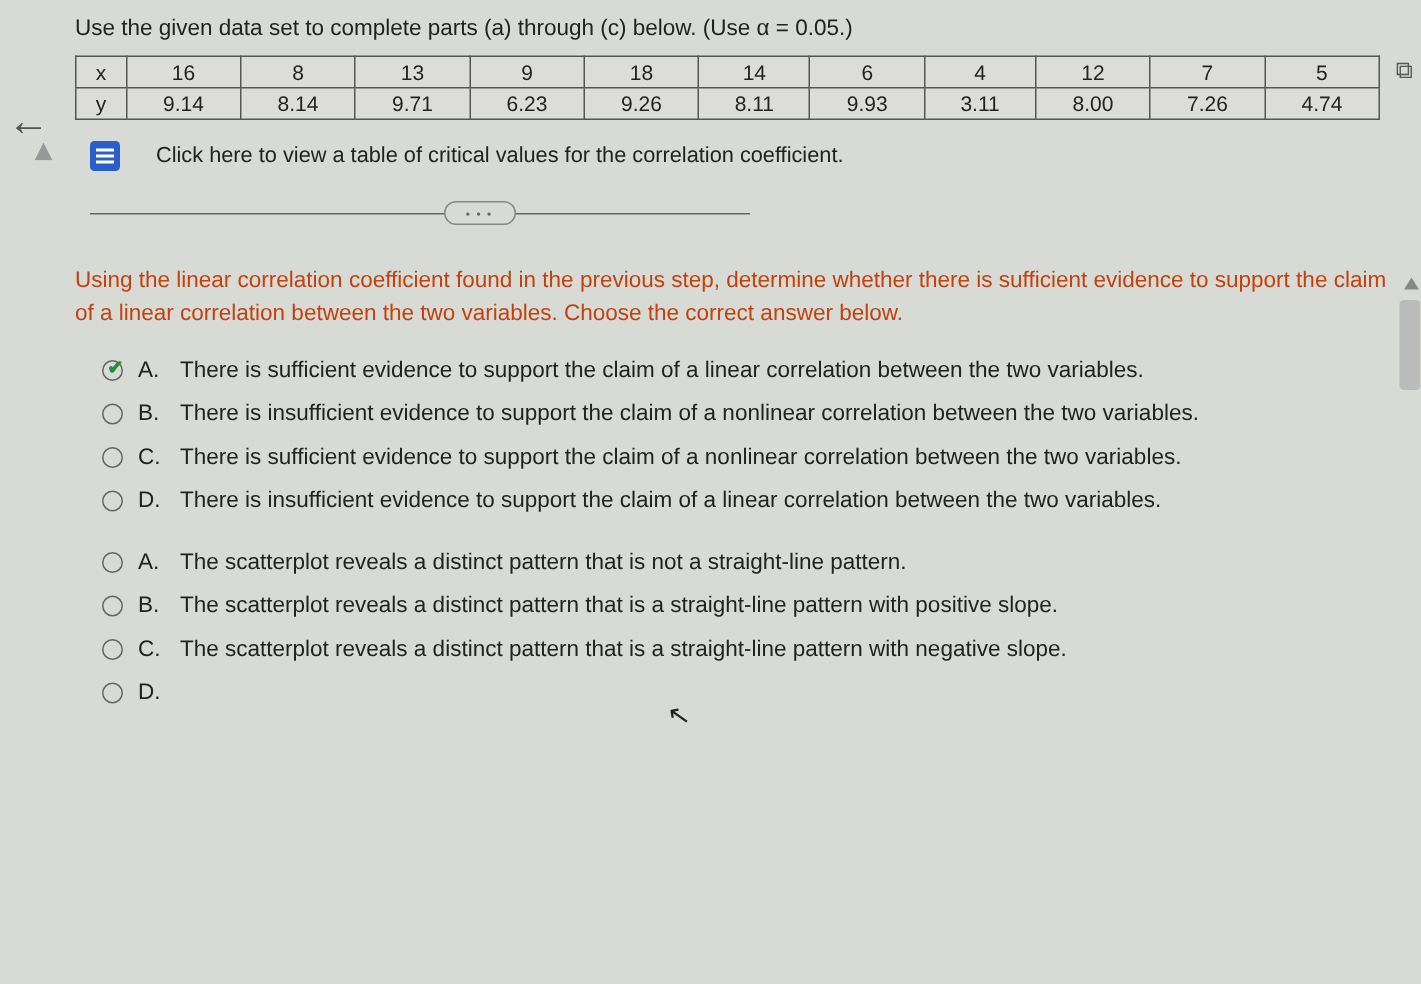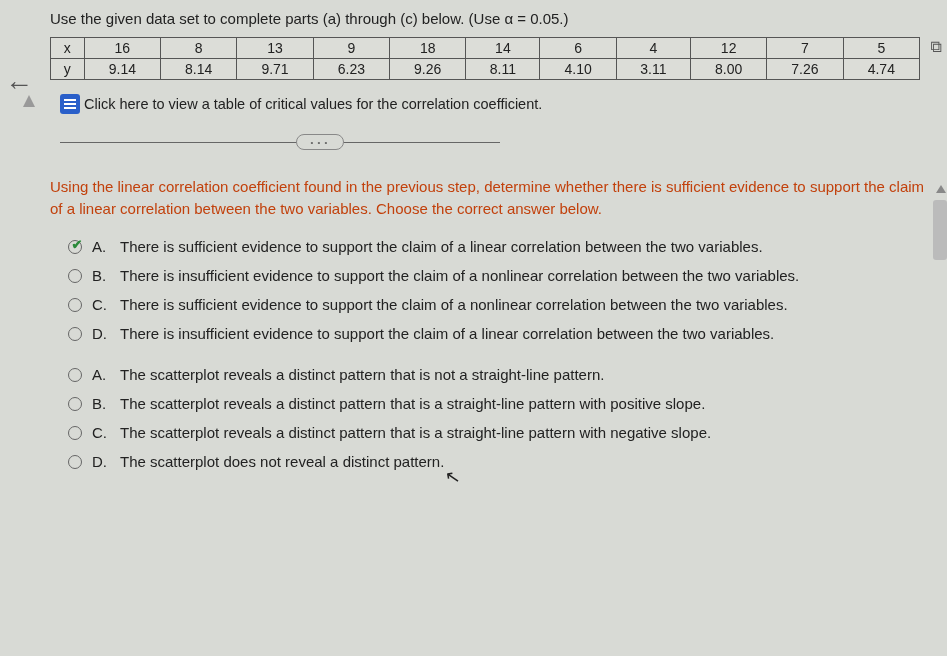--- a/index.html
+++ b/index.html
@@ -54,21 +54,21 @@
     .copy-icon {
       position: absolute;
       right: 5px;
       top: 38px;
       font-size: 16px;
       color: #555;
     }
     .link-row {
       display: flex;
       align-items: center;
-      gap: 4px;
+      gap: 24px;
       margin-bottom: 12px;
       margin-left: 10px;
     }
     .book-icon {
       width: 20px;
       height: 20px;
       background: #2a5fc9;
       border-radius: 3px;
       position: relative;
       display: flex;
@@ -222,21 +222,21 @@
       <td>5</td>
     </tr>
     <tr>
       <th>y</th>
       <td>9.14</td>
       <td>8.14</td>
       <td>9.71</td>
       <td>6.23</td>
       <td>9.26</td>
       <td>8.11</td>
-      <td>4.10</td>
+      <td>9.93</td>
       <td>3.11</td>
       <td>8.00</td>
       <td>7.26</td>
       <td>4.74</td>
     </tr>
   </tbody>
     </table>
 
   <div class="link-row">
     <div class="book-icon"></div>
@@ -286,18 +286,17 @@
       <span>The scatterplot reveals a distinct pattern that is a straight-line pattern with positive slope.</span>
     </div>
     <div class="option-row">
       <div class="radio"></div>
       <span class="label-letter">C.</span>
       <span>The scatterplot reveals a distinct pattern that is a straight-line pattern with negative slope.</span>
     </div>
     <div class="option-row">
       <div class="radio"></div>
       <span class="label-letter">D.</span>
-      <span>The scatterplot does not reveal a distinct pattern.</span>
     </div>
   </div>
 </div>
 
 <div class="cursor">↖</div>
 
 </body></html>

